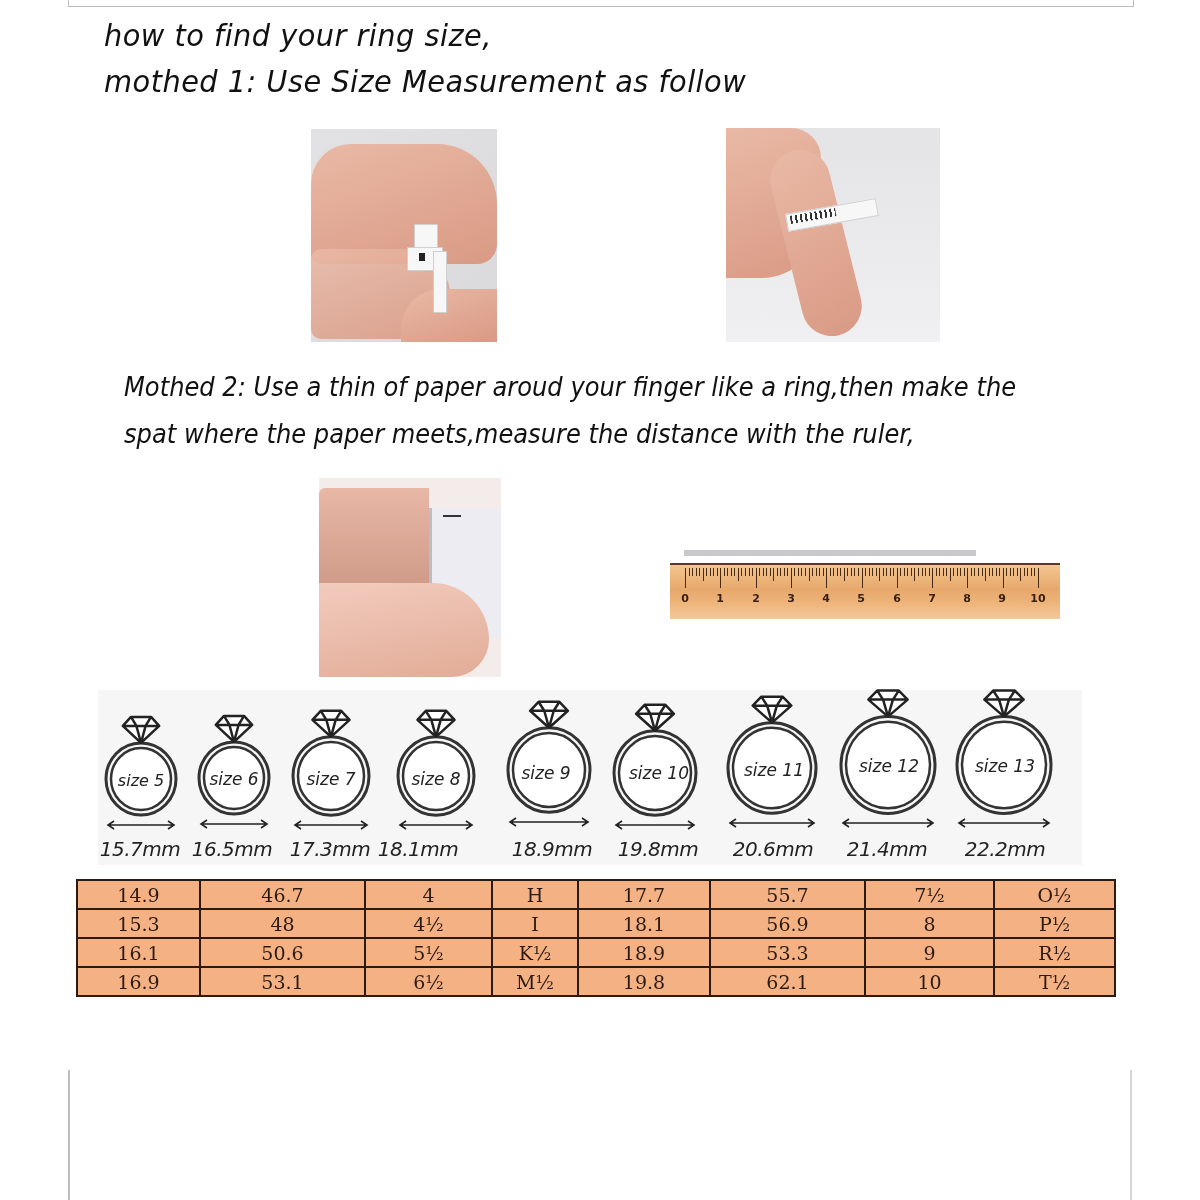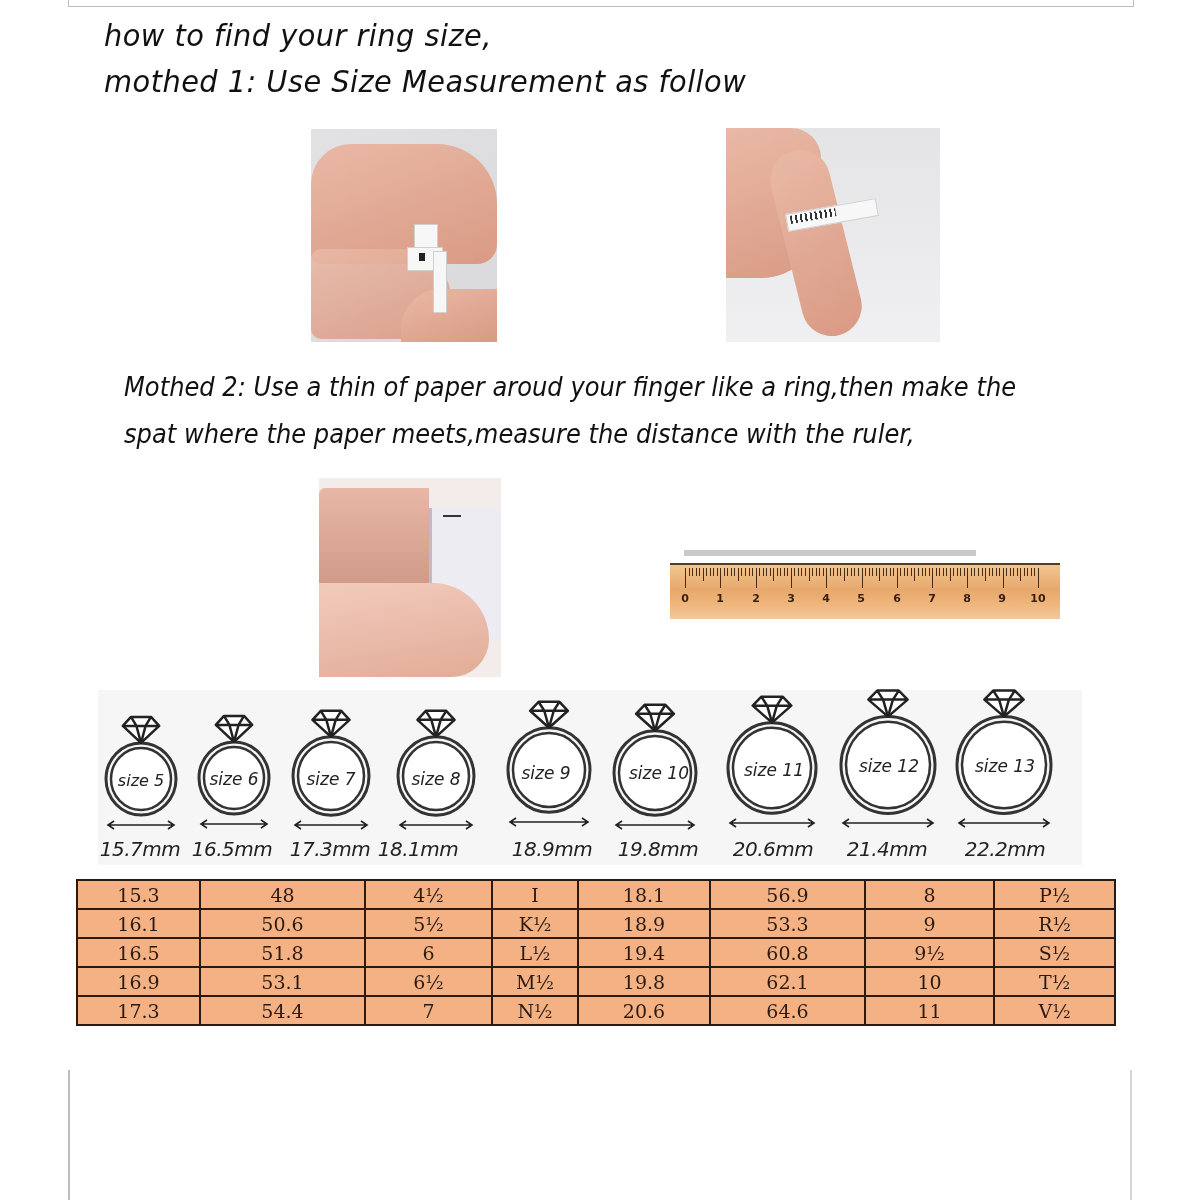--- a/index.html
+++ b/index.html
@@ -304,66 +304,56 @@
       <col style="width:86px">
     <col style="width:132px">
       <col style="width:155px">
       <col style="width:129px">
       <col style="width:121px">
   </colgroup>
   <tbody>
   </tbody>
     <tbody id="tbody">
       <tr class="row">
+        <td>14.9</td>
+        <td>46.7</td>
+        <td>4</td>
+        <td>H</td>
+        <td>17.7</td>
+        <td>55.7</td>
+        <td>7½</td>
+        <td>O½</td>
+      </tr>
+      <tr class="row">
         <td>15.3</td>
         <td>48</td>
         <td>4½</td>
         <td>I</td>
         <td>18.1</td>
         <td>56.9</td>
         <td>8</td>
         <td>P½</td>
       </tr>
       <tr class="row">
         <td>16.1</td>
         <td>50.6</td>
         <td>5½</td>
         <td>K½</td>
         <td>18.9</td>
         <td>53.3</td>
         <td>9</td>
         <td>R½</td>
       </tr>
       <tr class="row">
-        <td>16.5</td>
-        <td>51.8</td>
-        <td>6</td>
-        <td>L½</td>
-        <td>19.4</td>
-        <td>60.8</td>
-        <td>9½</td>
-        <td>S½</td>
-      </tr>
-      <tr class="row">
         <td>16.9</td>
         <td>53.1</td>
         <td>6½</td>
         <td>M½</td>
         <td>19.8</td>
         <td>62.1</td>
         <td>10</td>
         <td>T½</td>
       </tr>
-      <tr class="row">
-        <td>17.3</td>
-        <td>54.4</td>
-        <td>7</td>
-        <td>N½</td>
-        <td>20.6</td>
-        <td>64.6</td>
-        <td>11</td>
-        <td>V½</td>
-      </tr>
     </tbody>
 </table>
 
 <div class="sidebar-line"></div>
 <div class="sidebar-line-r"></div>
 
 </body></html>

